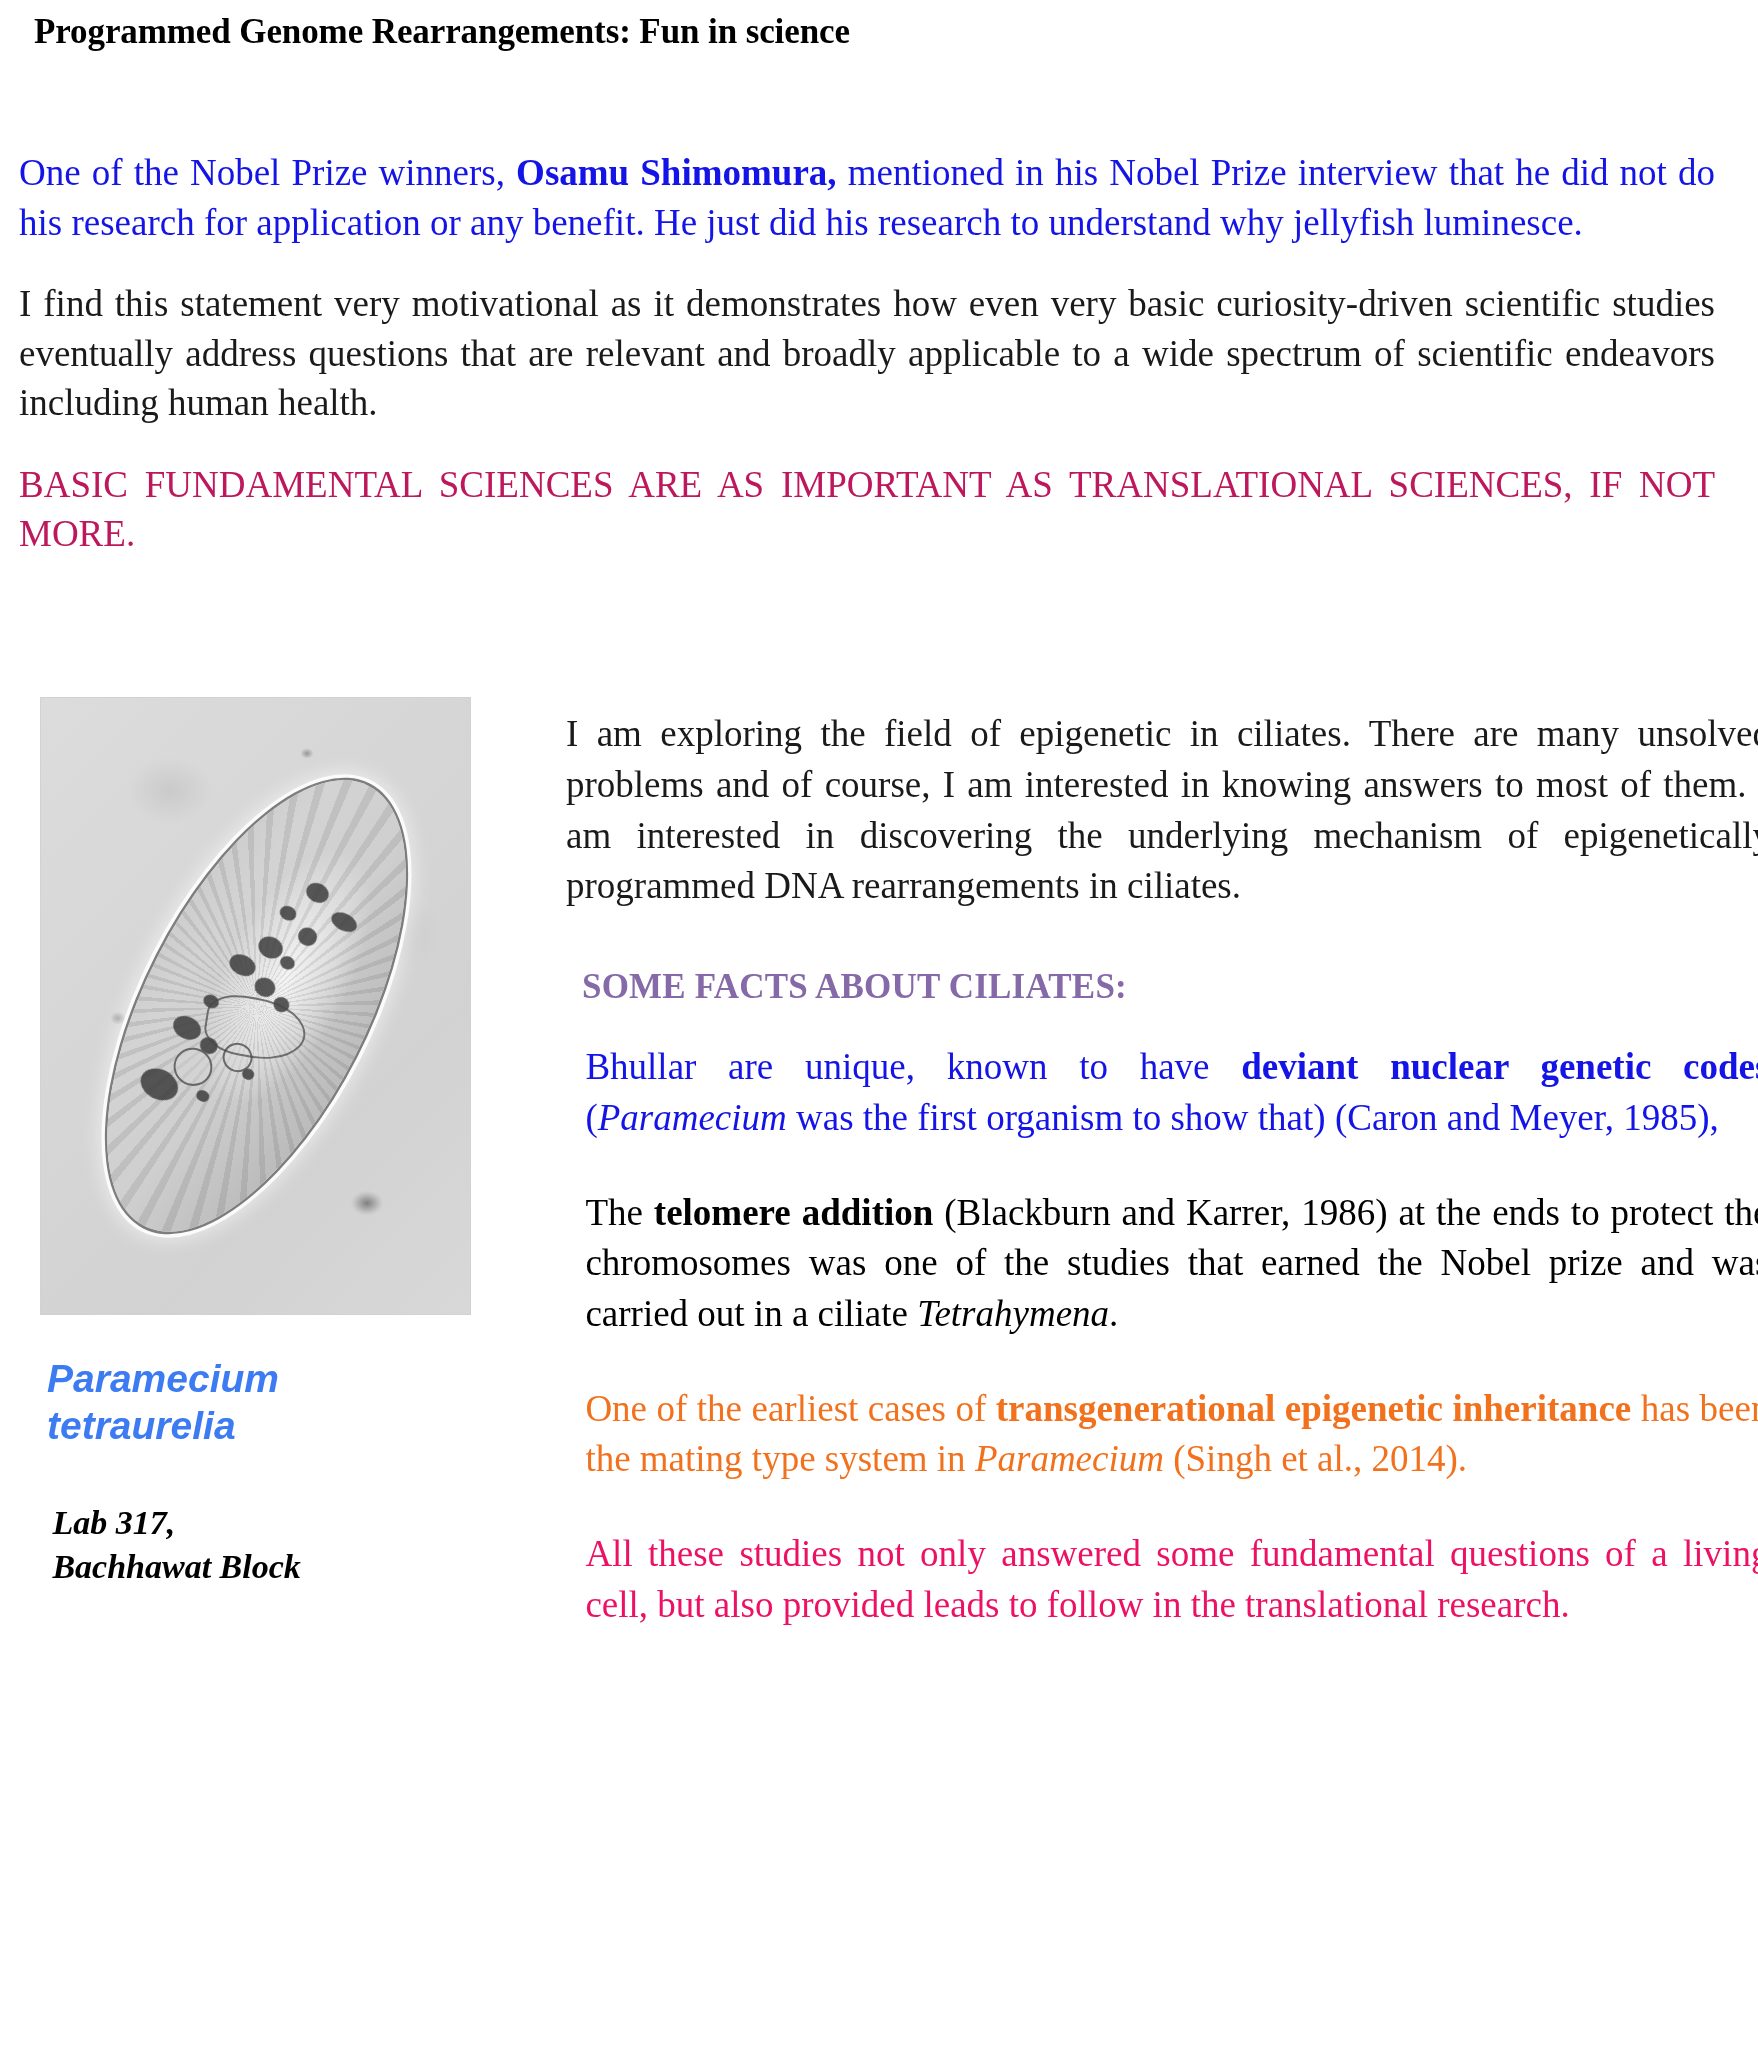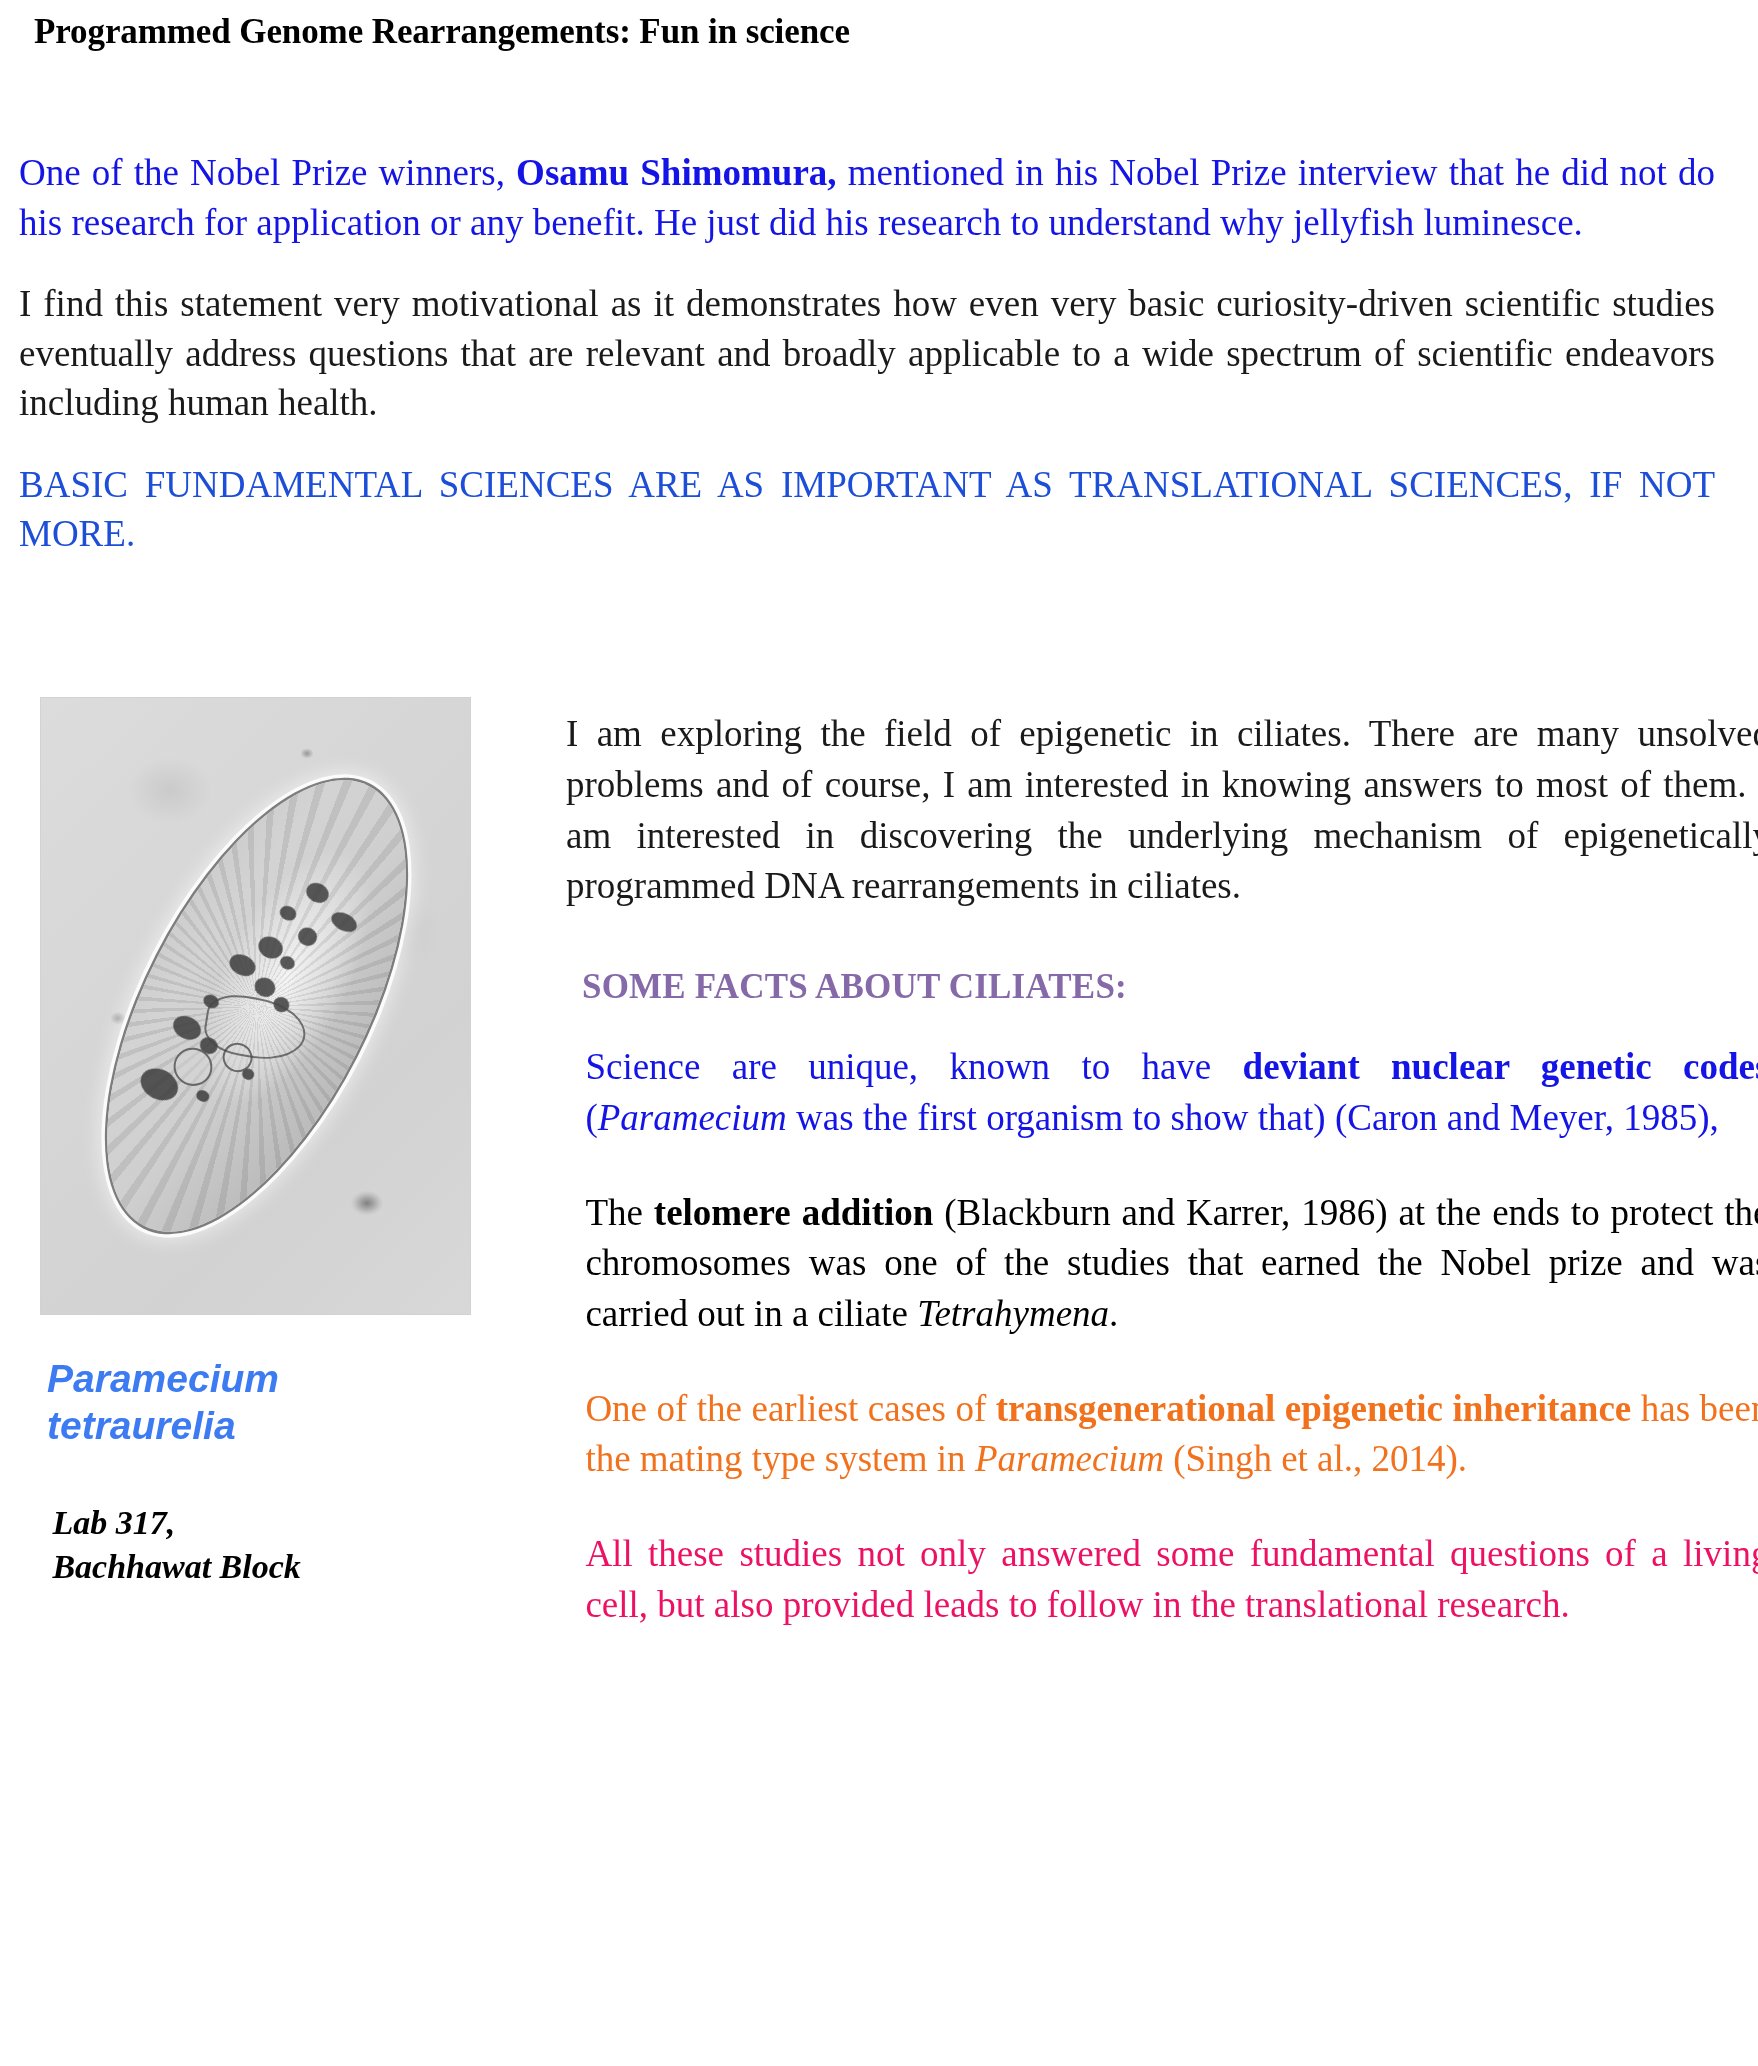--- a/index.html
+++ b/index.html
@@ -60,21 +60,21 @@
     font-size: 37px;
     line-height: 1.34;
     text-align: justify;
     text-justify: inter-word;
   }
   p.body-para:last-child { margin-bottom: 0; }
 
   .blue { color: #1414E6; }
   .black { color: #1a1a1a; }
   .caps-blue {
-    color: #1d4ed8;
+    color: #be185d;
     text-transform: none;
   }
 
   b.inline-b { font-weight: bold; }
   i.inline-i { font-style: italic; }
 
   
   .columns {
     position: absolute;
     left: 0;
@@ -269,21 +269,21 @@
         <div>Bachhawat Block</div>
       </div>
     </div>
 
     <div class="col-right">
 
       <p class="col-para black">I am exploring the field of epigenetic in ciliates. There are many unsolved problems and of course, I am interested in knowing answers to most of them. I am interested in discovering the underlying mechanism of epigenetically programmed DNA rearrangements in ciliates.</p>
 
       <div class="facts-heading">SOME FACTS ABOUT CILIATES:</div>
 
-      <p class="fact c-blue"><span>Science are unique, known to have </span><b class="inline-b">deviant nuclear genetic codes</b><span> (</span><i class="inline-i">Paramecium</i><span> was the first organism to show that) (Caron and Meyer, 1985),</span></p>
+      <p class="fact c-blue"><span>Bhullar are unique, known to have </span><b class="inline-b">deviant nuclear genetic codes</b><span> (</span><i class="inline-i">Paramecium</i><span> was the first organism to show that) (Caron and Meyer, 1985),</span></p>
 
       <p class="fact c-green"><span>The </span><b class="inline-b">telomere addition</b><span> (Blackburn and Karrer, 1986) at the ends to protect the chromosomes was one of the studies that earned the Nobel prize and was carried out in a ciliate </span><i class="inline-i">Tetrahymena</i><span>.</span></p>
 
       <p class="fact c-orange"><span>One of the earliest cases of </span><b class="inline-b">transgenerational epigenetic inheritance</b><span> has been the mating type system in </span><i class="inline-i">Paramecium</i><span> (Singh et al., 2014).</span></p>
 
       <p class="fact c-pink"><span>All these studies not only answered some fundamental questions of a living cell, but also provided leads to follow in the translational research.</span></p>
 
     </div>
   </div>
 

